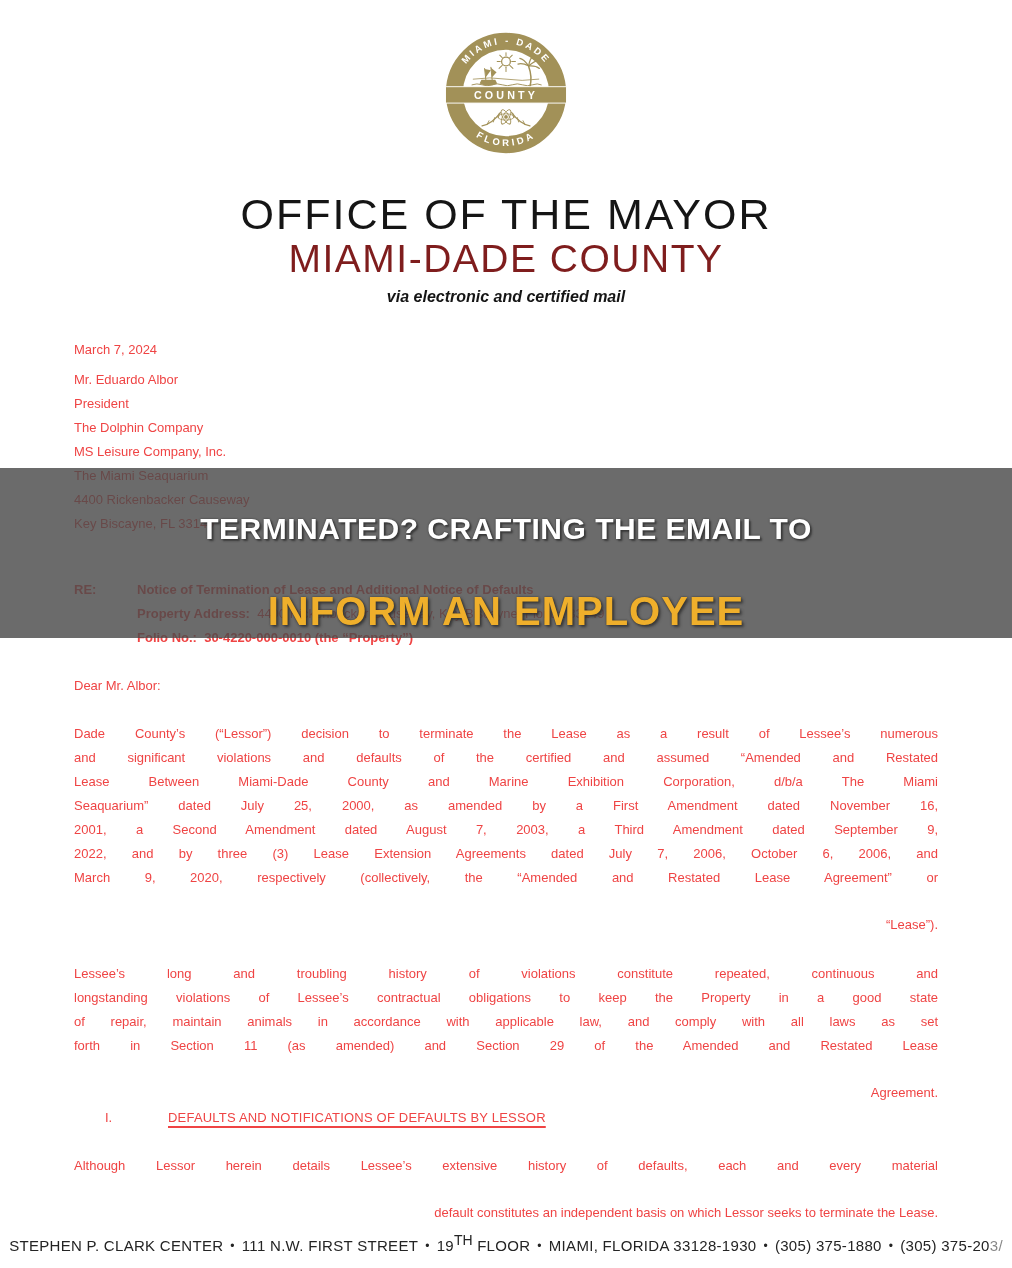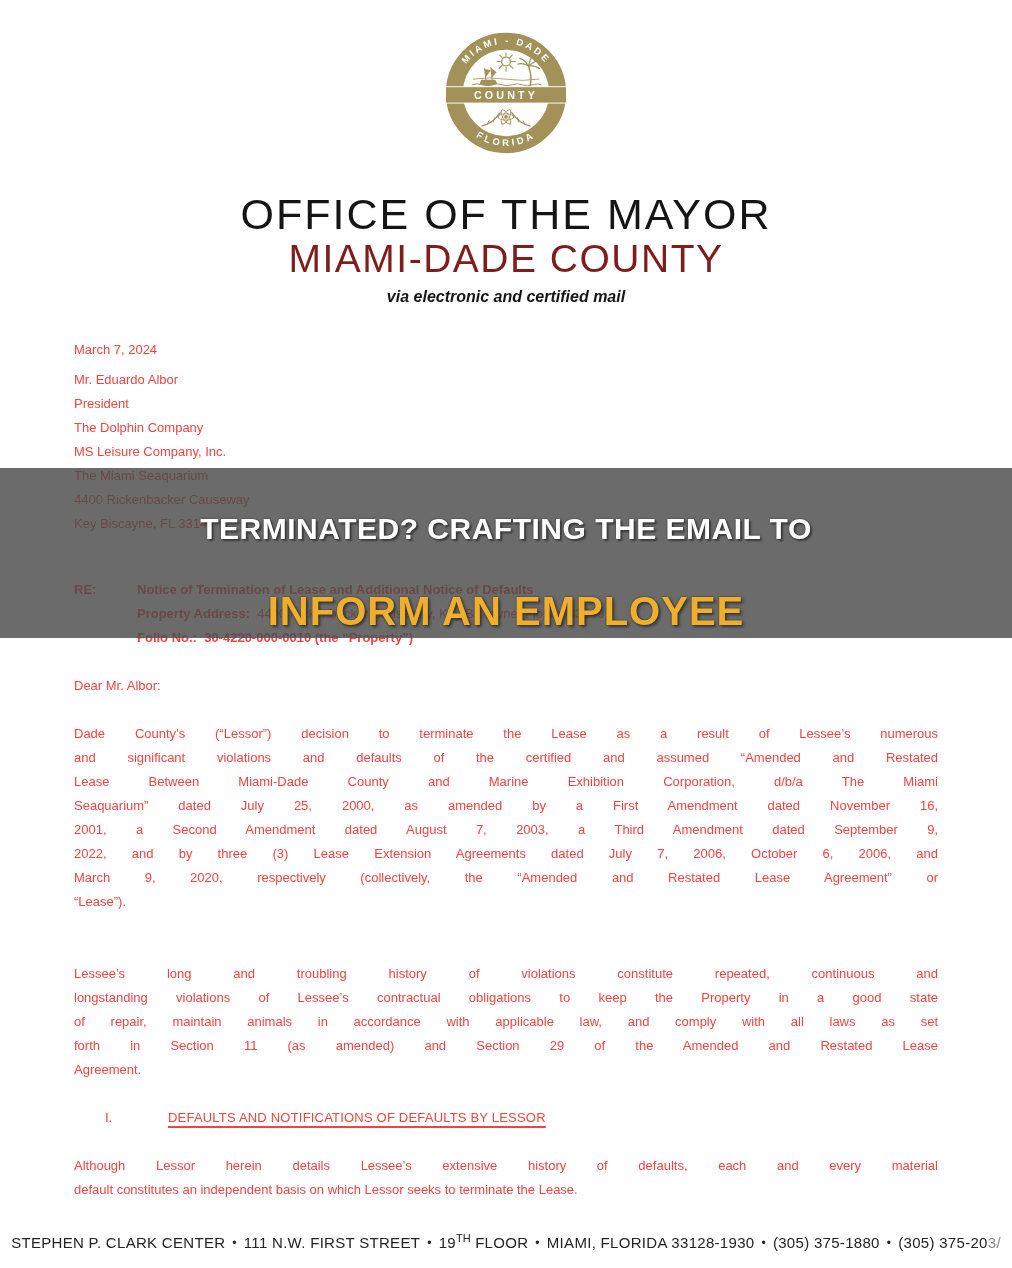--- a/index.html
+++ b/index.html
@@ -26,21 +26,21 @@
 
   .re-block { left:74px; top:578px; width:866px; font-weight:700; }
   .re-row { position:relative; height:24px; white-space:pre-wrap; }
   .re-label { position:absolute; left:0; top:0; }
   .re-content { position:absolute; left:63px; top:0; width:802px; white-space:pre-wrap; }
   .re-normal { font-weight:400; }
 
   .para { left:74px; width:864px; }
   .p1 { top:722px; } .p2 { top:962px; } .p3 { top:1154px; }
   .jl { text-align:justify; text-align-last:justify; height:24px; }
-  .ll { text-align:left; height:24px; }
+  .ll { text-align:right; height:24px;margin-top:23px; }
   .b { font-weight:700; }
 
   .section-heading { left:0; top:1106px; width:100%; }
   .sec-num { position:absolute; left:105px; top:0; }
   .sec-title {
     position:absolute; left:168px; top:0;
     text-decoration:underline; text-underline-offset:4px;
     text-decoration-thickness:2px; letter-spacing:0.2px;
   }
 
@@ -61,21 +61,21 @@
     text-shadow:0 0 2px rgba(45,45,45,0.9), 2px 2px 3px rgba(45,45,45,0.8);
     margin-top:36px;
   }
 
   
   .footer-line {
     position:absolute; left:0; top:1232px; width:100%; text-align:center;
     font-size:15px; letter-spacing:0.3px; color:#242424; white-space:nowrap;
   }
   .footer-line .sep { display:inline-block; margin:0 7px; font-size:12px; vertical-align:1px; }
-  .footer-line sup { font-size:11px; vertical-align:6px; letter-spacing:0; }
+  .footer-line sup { font-size:14px; vertical-align:6px; letter-spacing:0; }
   .partial { opacity:0.55; }
 
   
   .seal-arc-text { font-family:"Liberation Sans", sans-serif; font-weight:700; fill:#ffffff; }
 </style>
 </head>
 <body style="--seal-gold: #a29158; --accent-yellow: #efaf2b; --band-gray: rgba(74,74,74,0.82);">
 
 <div class="page">
 

